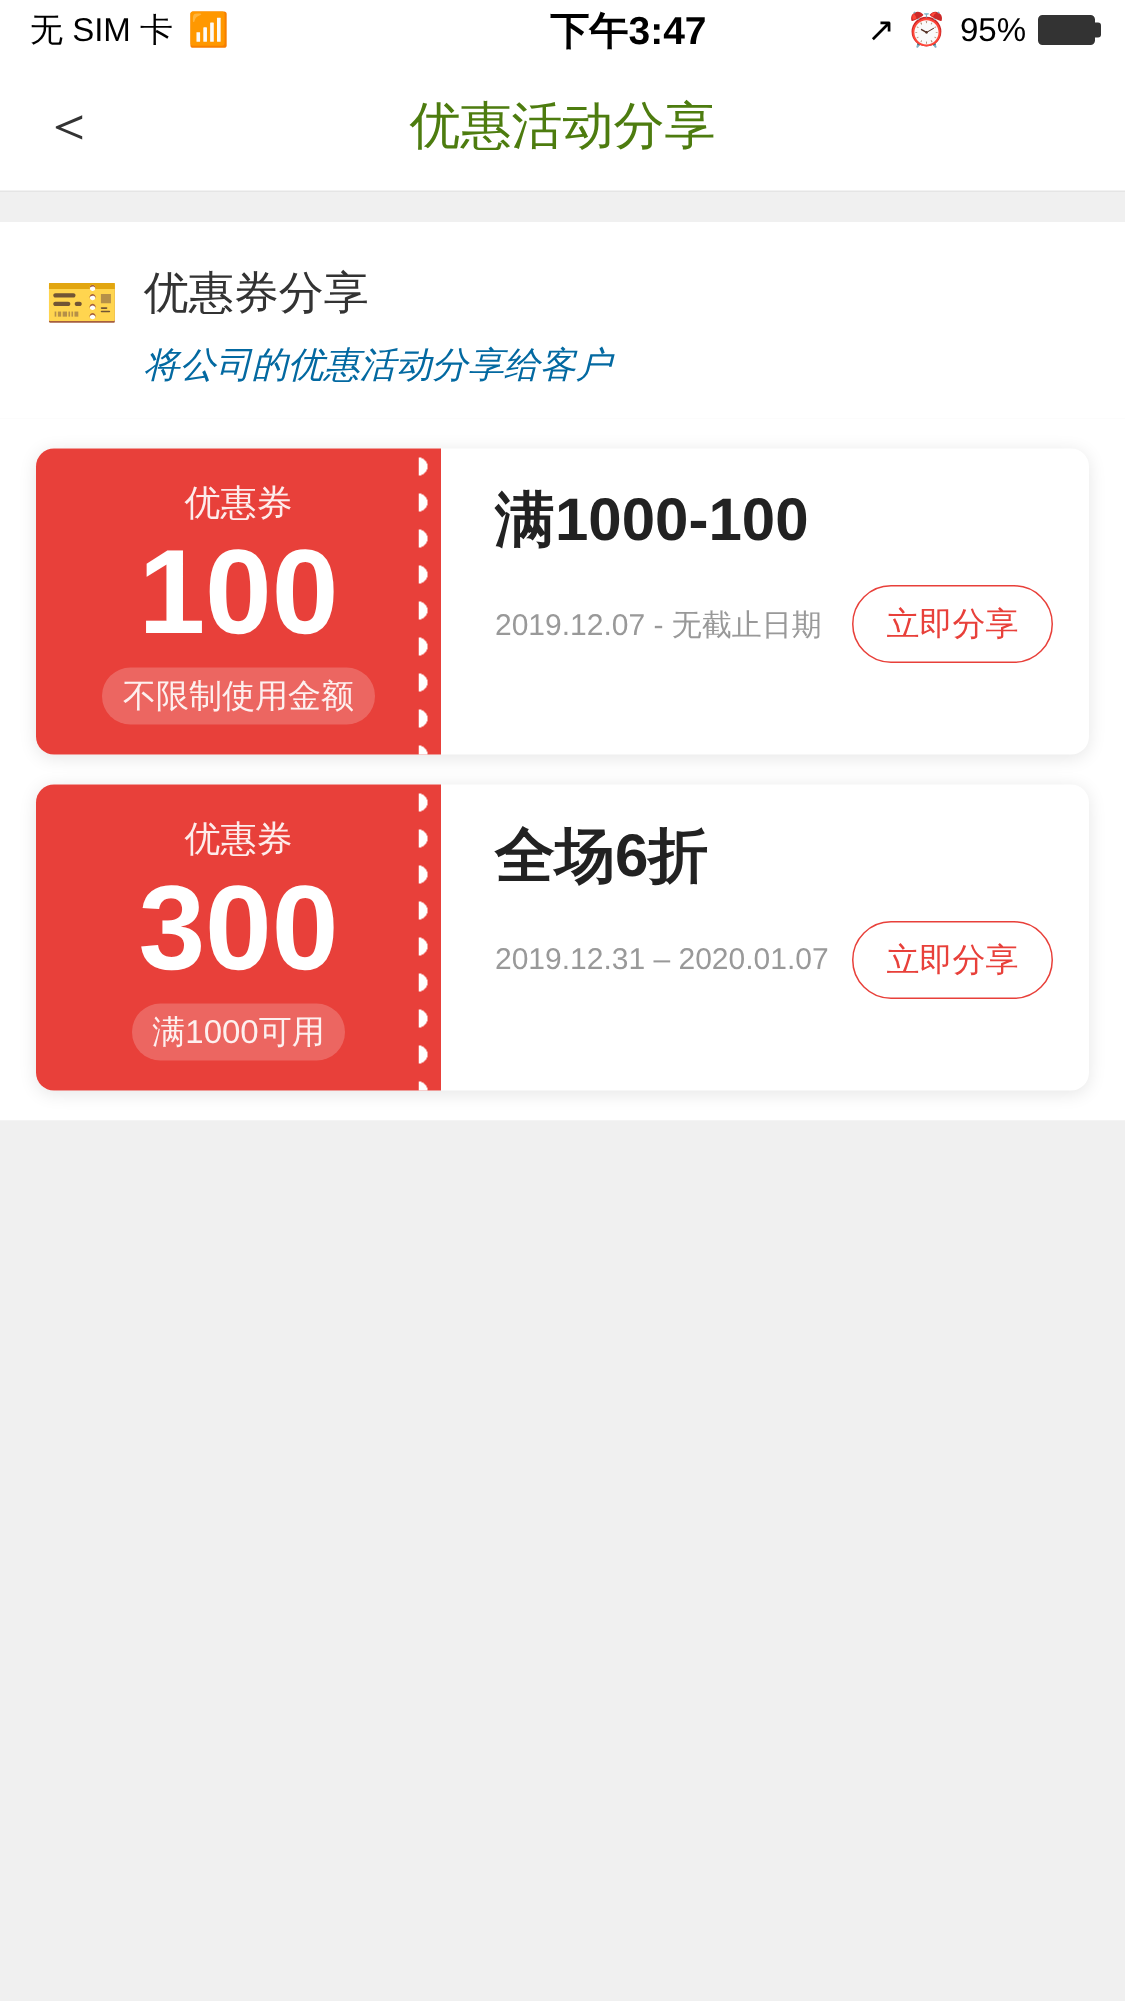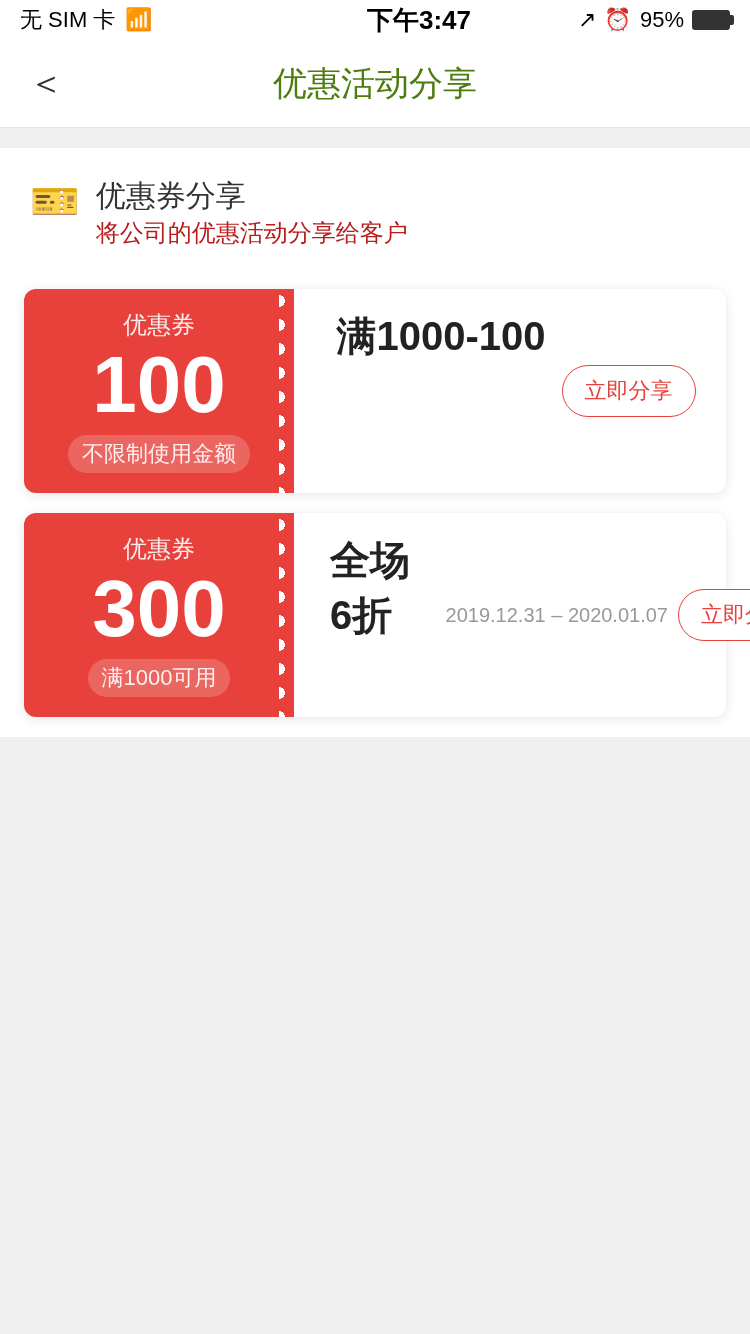--- a/index.html
+++ b/index.html
@@ -108,22 +108,23 @@
     }
     .section-text-wrap {}
     .section-title {
       font-size: 30px;
       font-weight: 500;
       color: #333;
       line-height: 1.3;
     }
     .section-subtitle {
       font-size: 24px;
-      color: #b91c1c;
-      margin-top: 2px;
+      color: #0369a1;
+      margin-top: 12px;
+      font-style: italic;
     }
 
     
     .coupon-list {
       background: #fff;
       padding: 20px 24px 20px;
       display: flex;
       flex-direction: column;
       gap: 20px;
     }
@@ -182,22 +183,22 @@
       background: rgba(255,255,255,0.2);
       padding: 4px 14px;
       border-radius: 20px;
       text-align: center;
     }
 
     
     .coupon-right {
       flex: 1;
       display: flex;
-      flex-direction: row;
-      justify-content: center;
+      flex-direction: column;
+      justify-content: flex-start;
       padding: 20px 24px 20px 36px;
       gap: 16px;
     }
     .coupon-name {
       font-size: 40px;
       font-weight: 700;
       color: #222;
     }
     .coupon-meta-row {
       display: flex;
@@ -264,20 +265,21 @@
 <div class="coupon-list">
 <div class="coupon-card">
       <div class="coupon-left">
         <div class="coupon-label">优惠券</div>
         <div class="coupon-amount">100</div>
         <div class="coupon-condition">不限制使用金额</div>
       </div>
       <div class="coupon-right">
         <div class="coupon-name">满1000-100</div>
         <div class="coupon-meta-row">
+          <span class="coupon-date">2019.12.07 - 无截止日期</span>
           <button class="share-btn">立即分享</button>
         </div>
       </div>
     </div>
     <div class="coupon-card">
       <div class="coupon-left">
         <div class="coupon-label">优惠券</div>
         <div class="coupon-amount">300</div>
         <div class="coupon-condition">满1000可用</div>
       </div>

